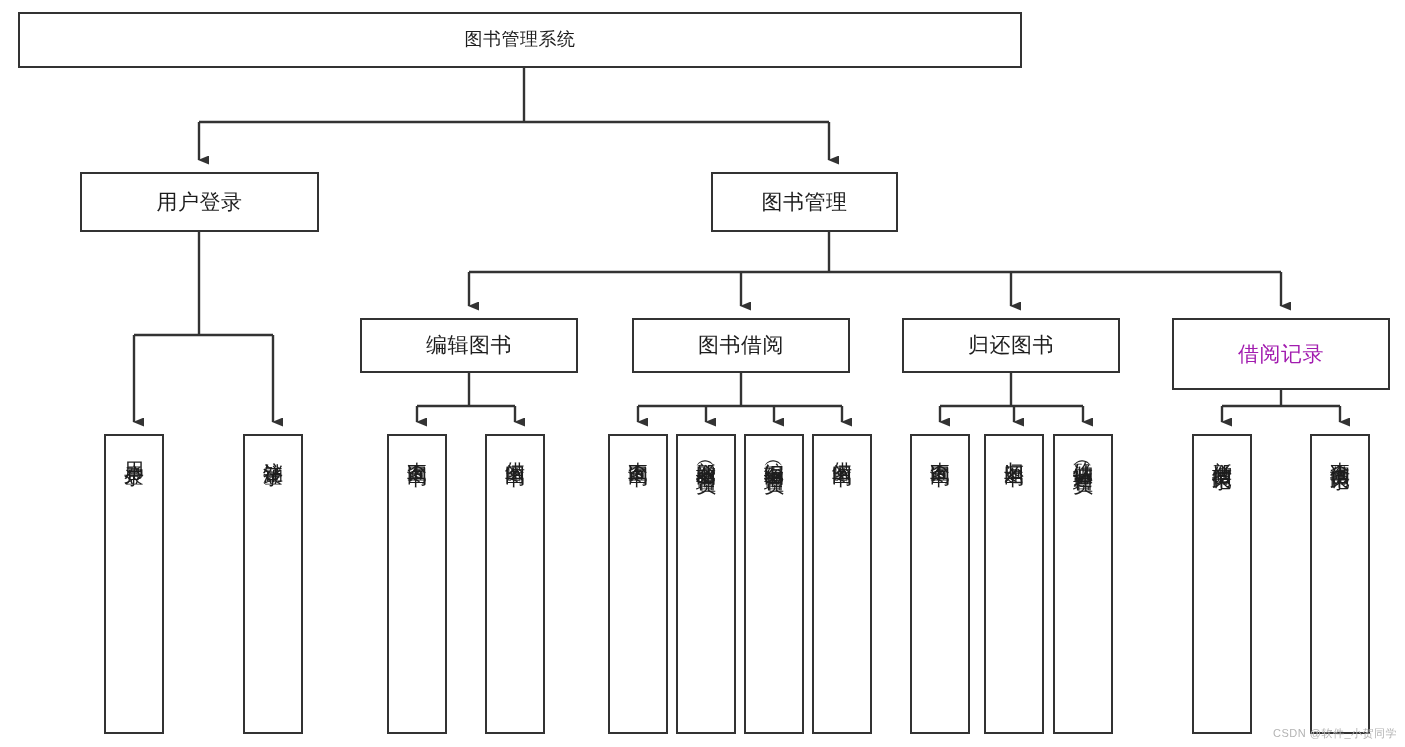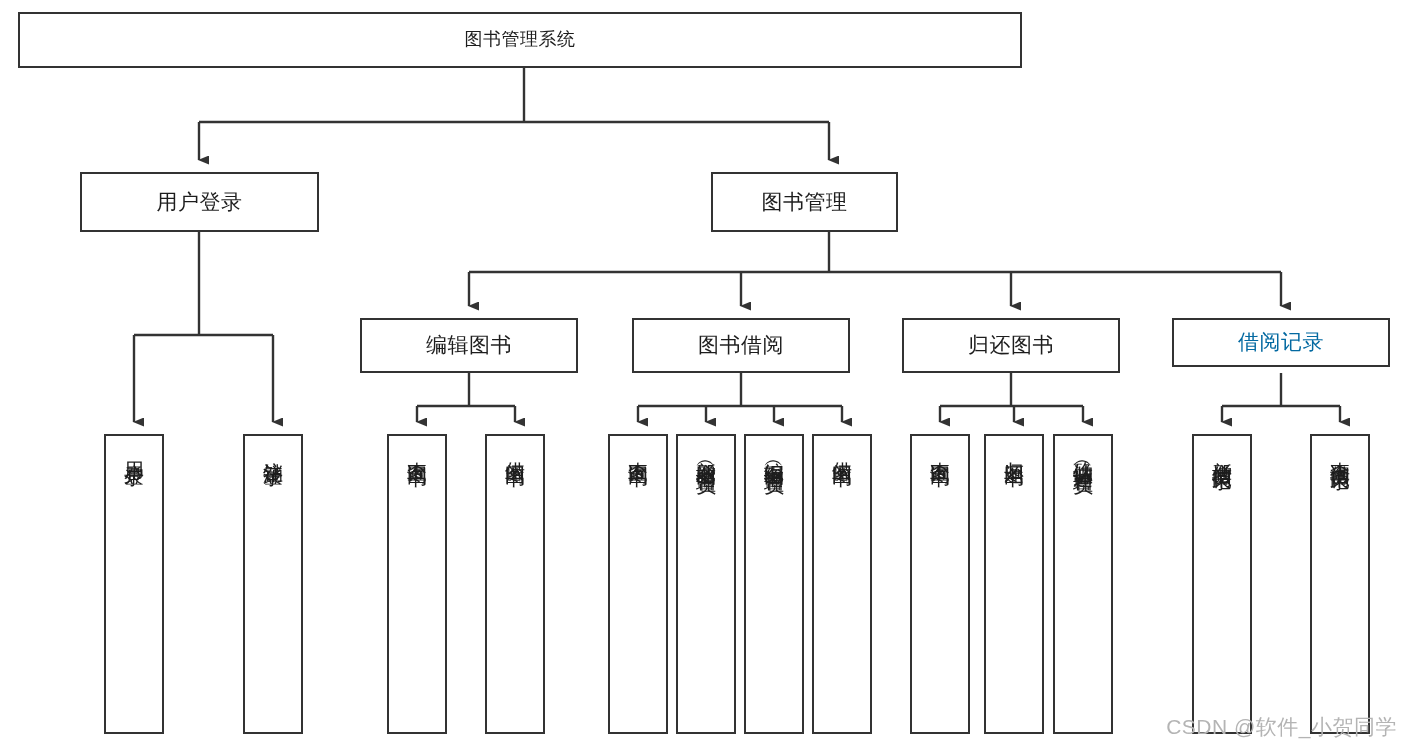--- a/index.html
+++ b/index.html
@@ -63,21 +63,21 @@
     font-size: 20px;
     line-height: 1.06;
     letter-spacing: 2px;
     white-space: nowrap;
     max-height: 100%;
   }
   #watermark {
     position: absolute;
     right: 8px;
     bottom: 6px;
-    font-size: 21px;
+    font-size: 11px;
     color: #b4b4b4;
     letter-spacing: 0.5px;
     white-space: nowrap;
     user-select: none;
   }
 </style>
 </head>
 <body>
 
 <div id="diagram-root" style="background: rgb(255, 255, 255);">
@@ -145,21 +145,21 @@
 
   <div class="node horiz" style="left: 360px; top: 318px; width: 218px; height: 55px; background: rgb(255, 255, 255); border-color: rgb(51, 51, 51); color: rgb(29, 29, 29);">
     <span class="node-label">编辑图书</span>
   </div>
   <div class="node horiz" style="left: 632px; top: 318px; width: 218px; height: 55px; background: rgb(255, 255, 255); border-color: rgb(51, 51, 51); color: rgb(29, 29, 29);">
     <span class="node-label">图书借阅</span>
   </div>
   <div class="node horiz" style="left: 902px; top: 318px; width: 218px; height: 55px; background: rgb(255, 255, 255); border-color: rgb(51, 51, 51); color: rgb(29, 29, 29);">
     <span class="node-label">归还图书</span>
   </div>
-  <div class="node horiz" style="left: 1172px; top: 318px; width: 218px; height: 49px; background: rgb(255, 255, 255); border-color: rgb(51, 51, 51); color: #0369a1;">
+  <div class="node horiz" style="left: 1172px; top: 318px; width: 218px; height: 72px; background: rgb(255, 255, 255); border-color: rgb(51, 51, 51); color: #a21caf;">
     <span class="node-label">借阅记录</span>
   </div>
 
   <div class="node vert" style="left: 104px; top: 434px; width: 60px; height: 300px; background: rgb(255, 255, 255); border-color: rgb(51, 51, 51); color: rgb(29, 29, 29);">
     <span class="node-label">用户登录</span>
   </div>
   <div class="node vert" style="left: 243px; top: 434px; width: 60px; height: 300px; background: rgb(255, 255, 255); border-color: rgb(51, 51, 51); color: rgb(29, 29, 29);">
     <span class="node-label">注销登录</span>
   </div>
   <div class="node vert" style="left: 387px; top: 434px; width: 60px; height: 300px; background: rgb(255, 255, 255); border-color: rgb(51, 51, 51); color: rgb(29, 29, 29);">

